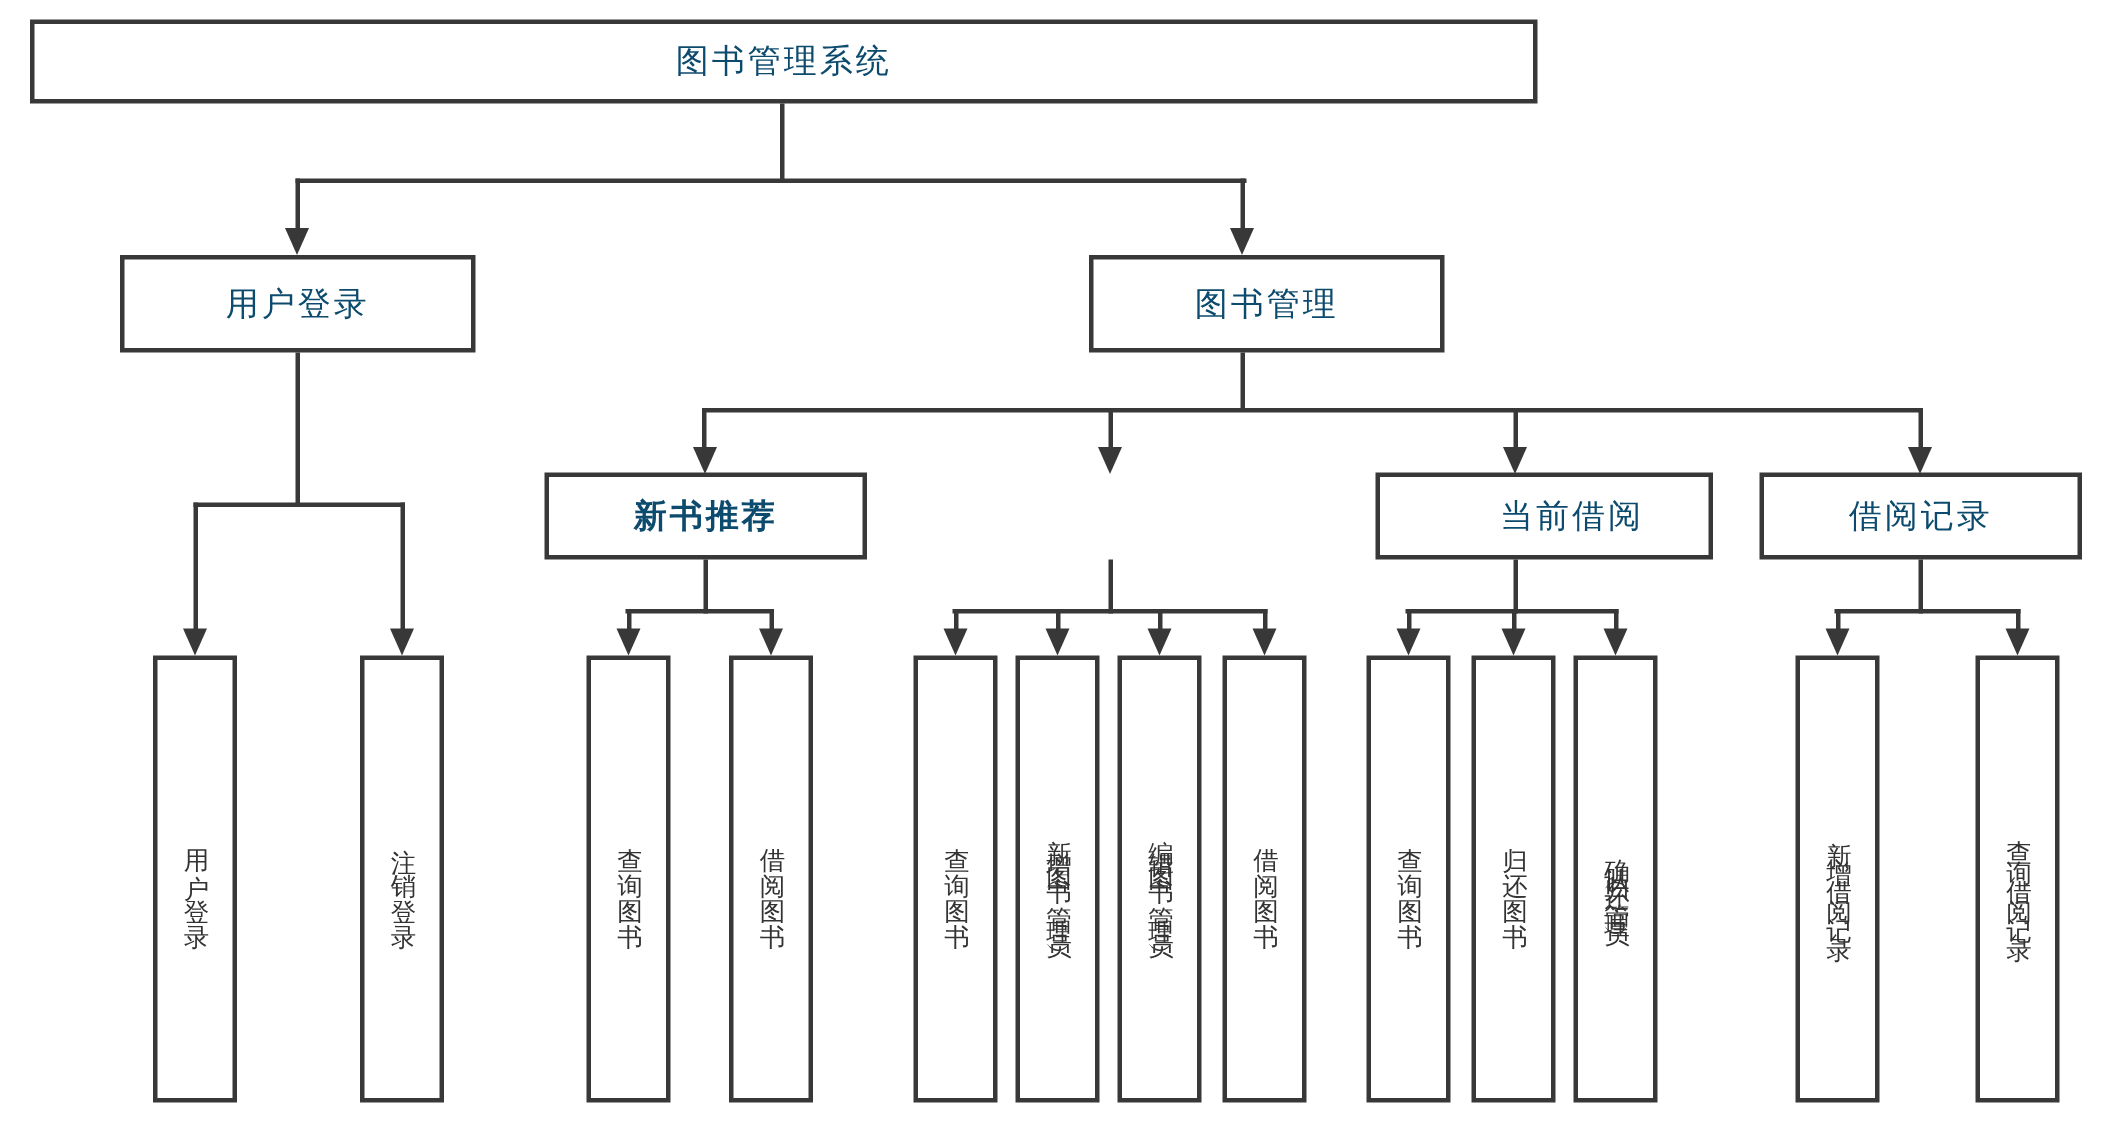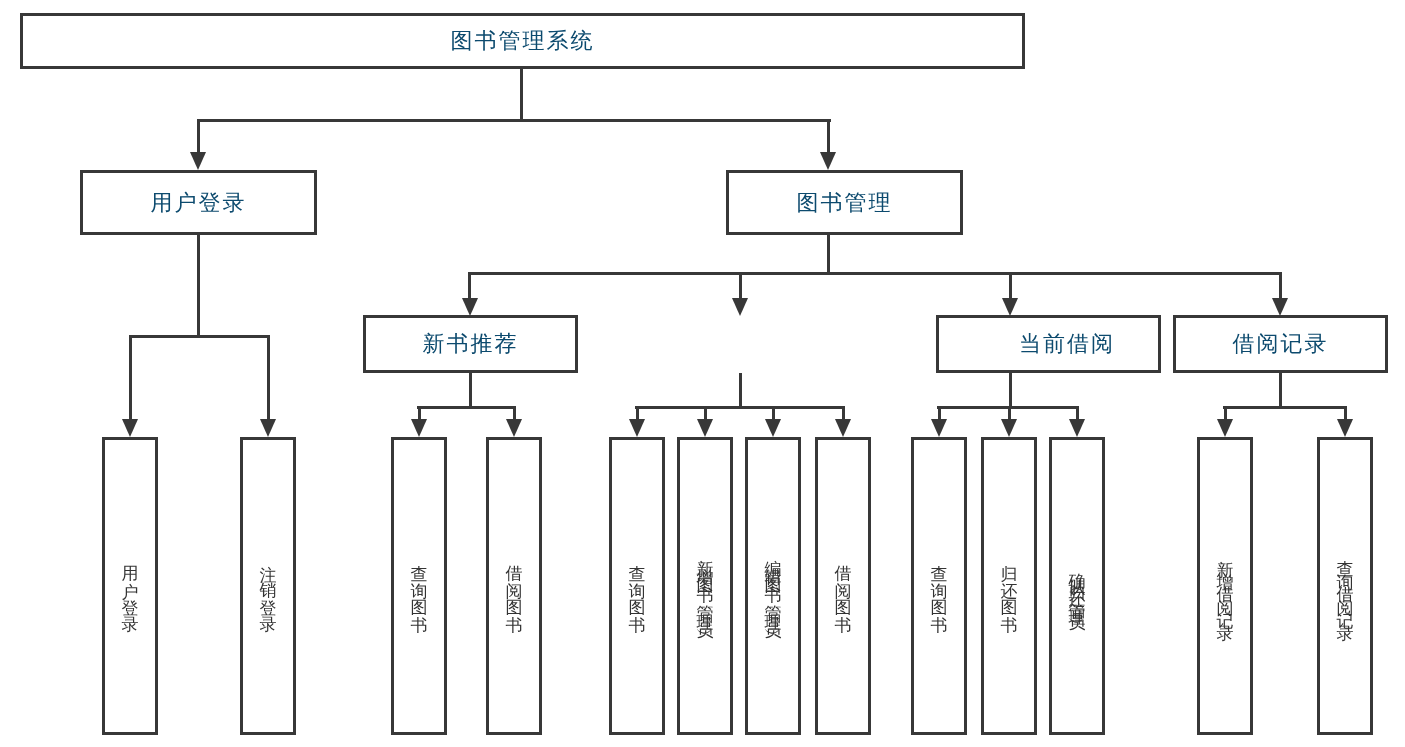--- a/index.html
+++ b/index.html
@@ -41,24 +41,24 @@
     <span class="hlabel">图书管理系统</span>
   </div>
 
   <div class="box" style="left:80px;top:170px;width:237px;height:65px;">
     <span class="hlabel">用户登录</span>
   </div>
   <div class="box" style="left:710px;top:170px;width:237px;height:65px;margin-left:16px;">
     <span class="hlabel">图书管理</span>
   </div>
 
-  <div class="box" style="left:363px;top:315px;width:215px;height:58px;">
+  <div class="box" style="left:363px;top:315px;width:215px;height:58px;font-weight:bold;">
     <span class="hlabel">新书推荐</span>
   </div>
-  <div class="box" style="left:936px;top:315px;width:225px;height:58px;padding-left:37px;">
+  <div class="box" style="left:917px;top:315px;width:225px;height:58px;padding-left:37px;">
     <span class="hlabel">当前借阅</span>
   </div>
   <div class="box" style="left:1173px;top:315px;width:215px;height:58px;">
     <span class="hlabel">借阅记录</span>
   </div>
 
   <div class="box" style="left:102px;top:437px;width:56px;height:298px;">
     <span class="vtext sp4">用户登录</span>
   </div>
   <div class="box" style="left:240px;top:437px;width:56px;height:298px;">

